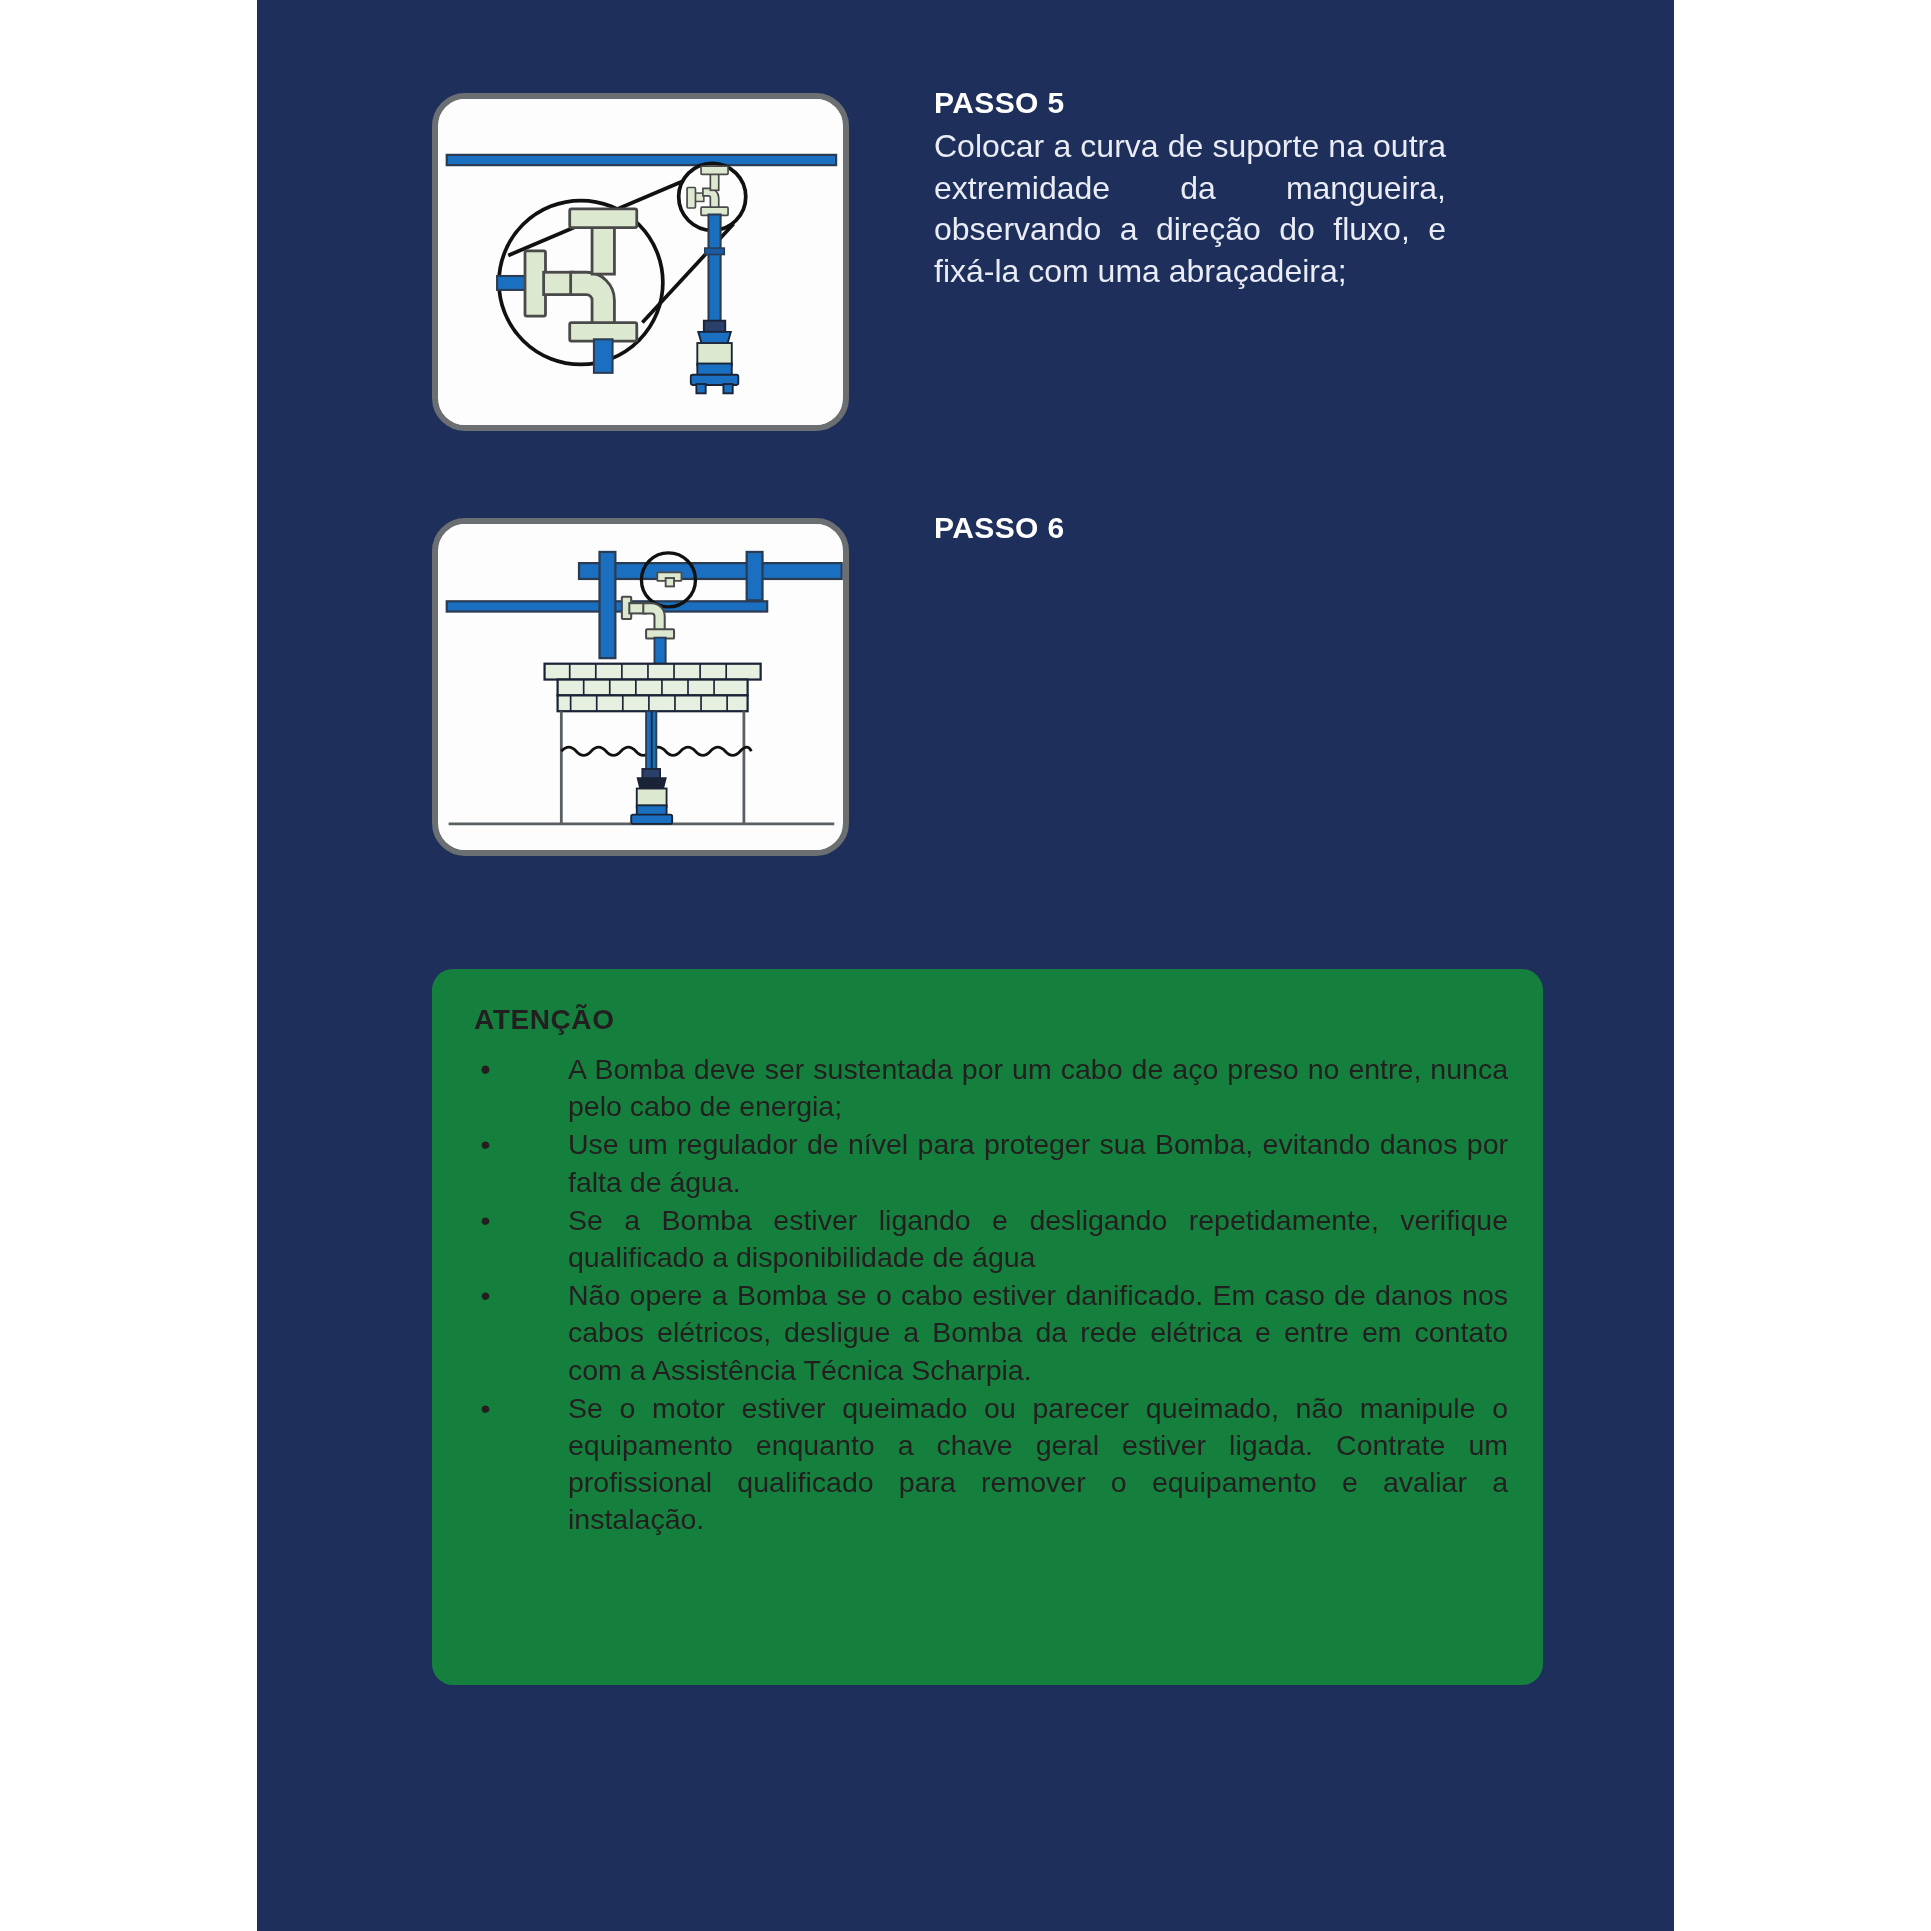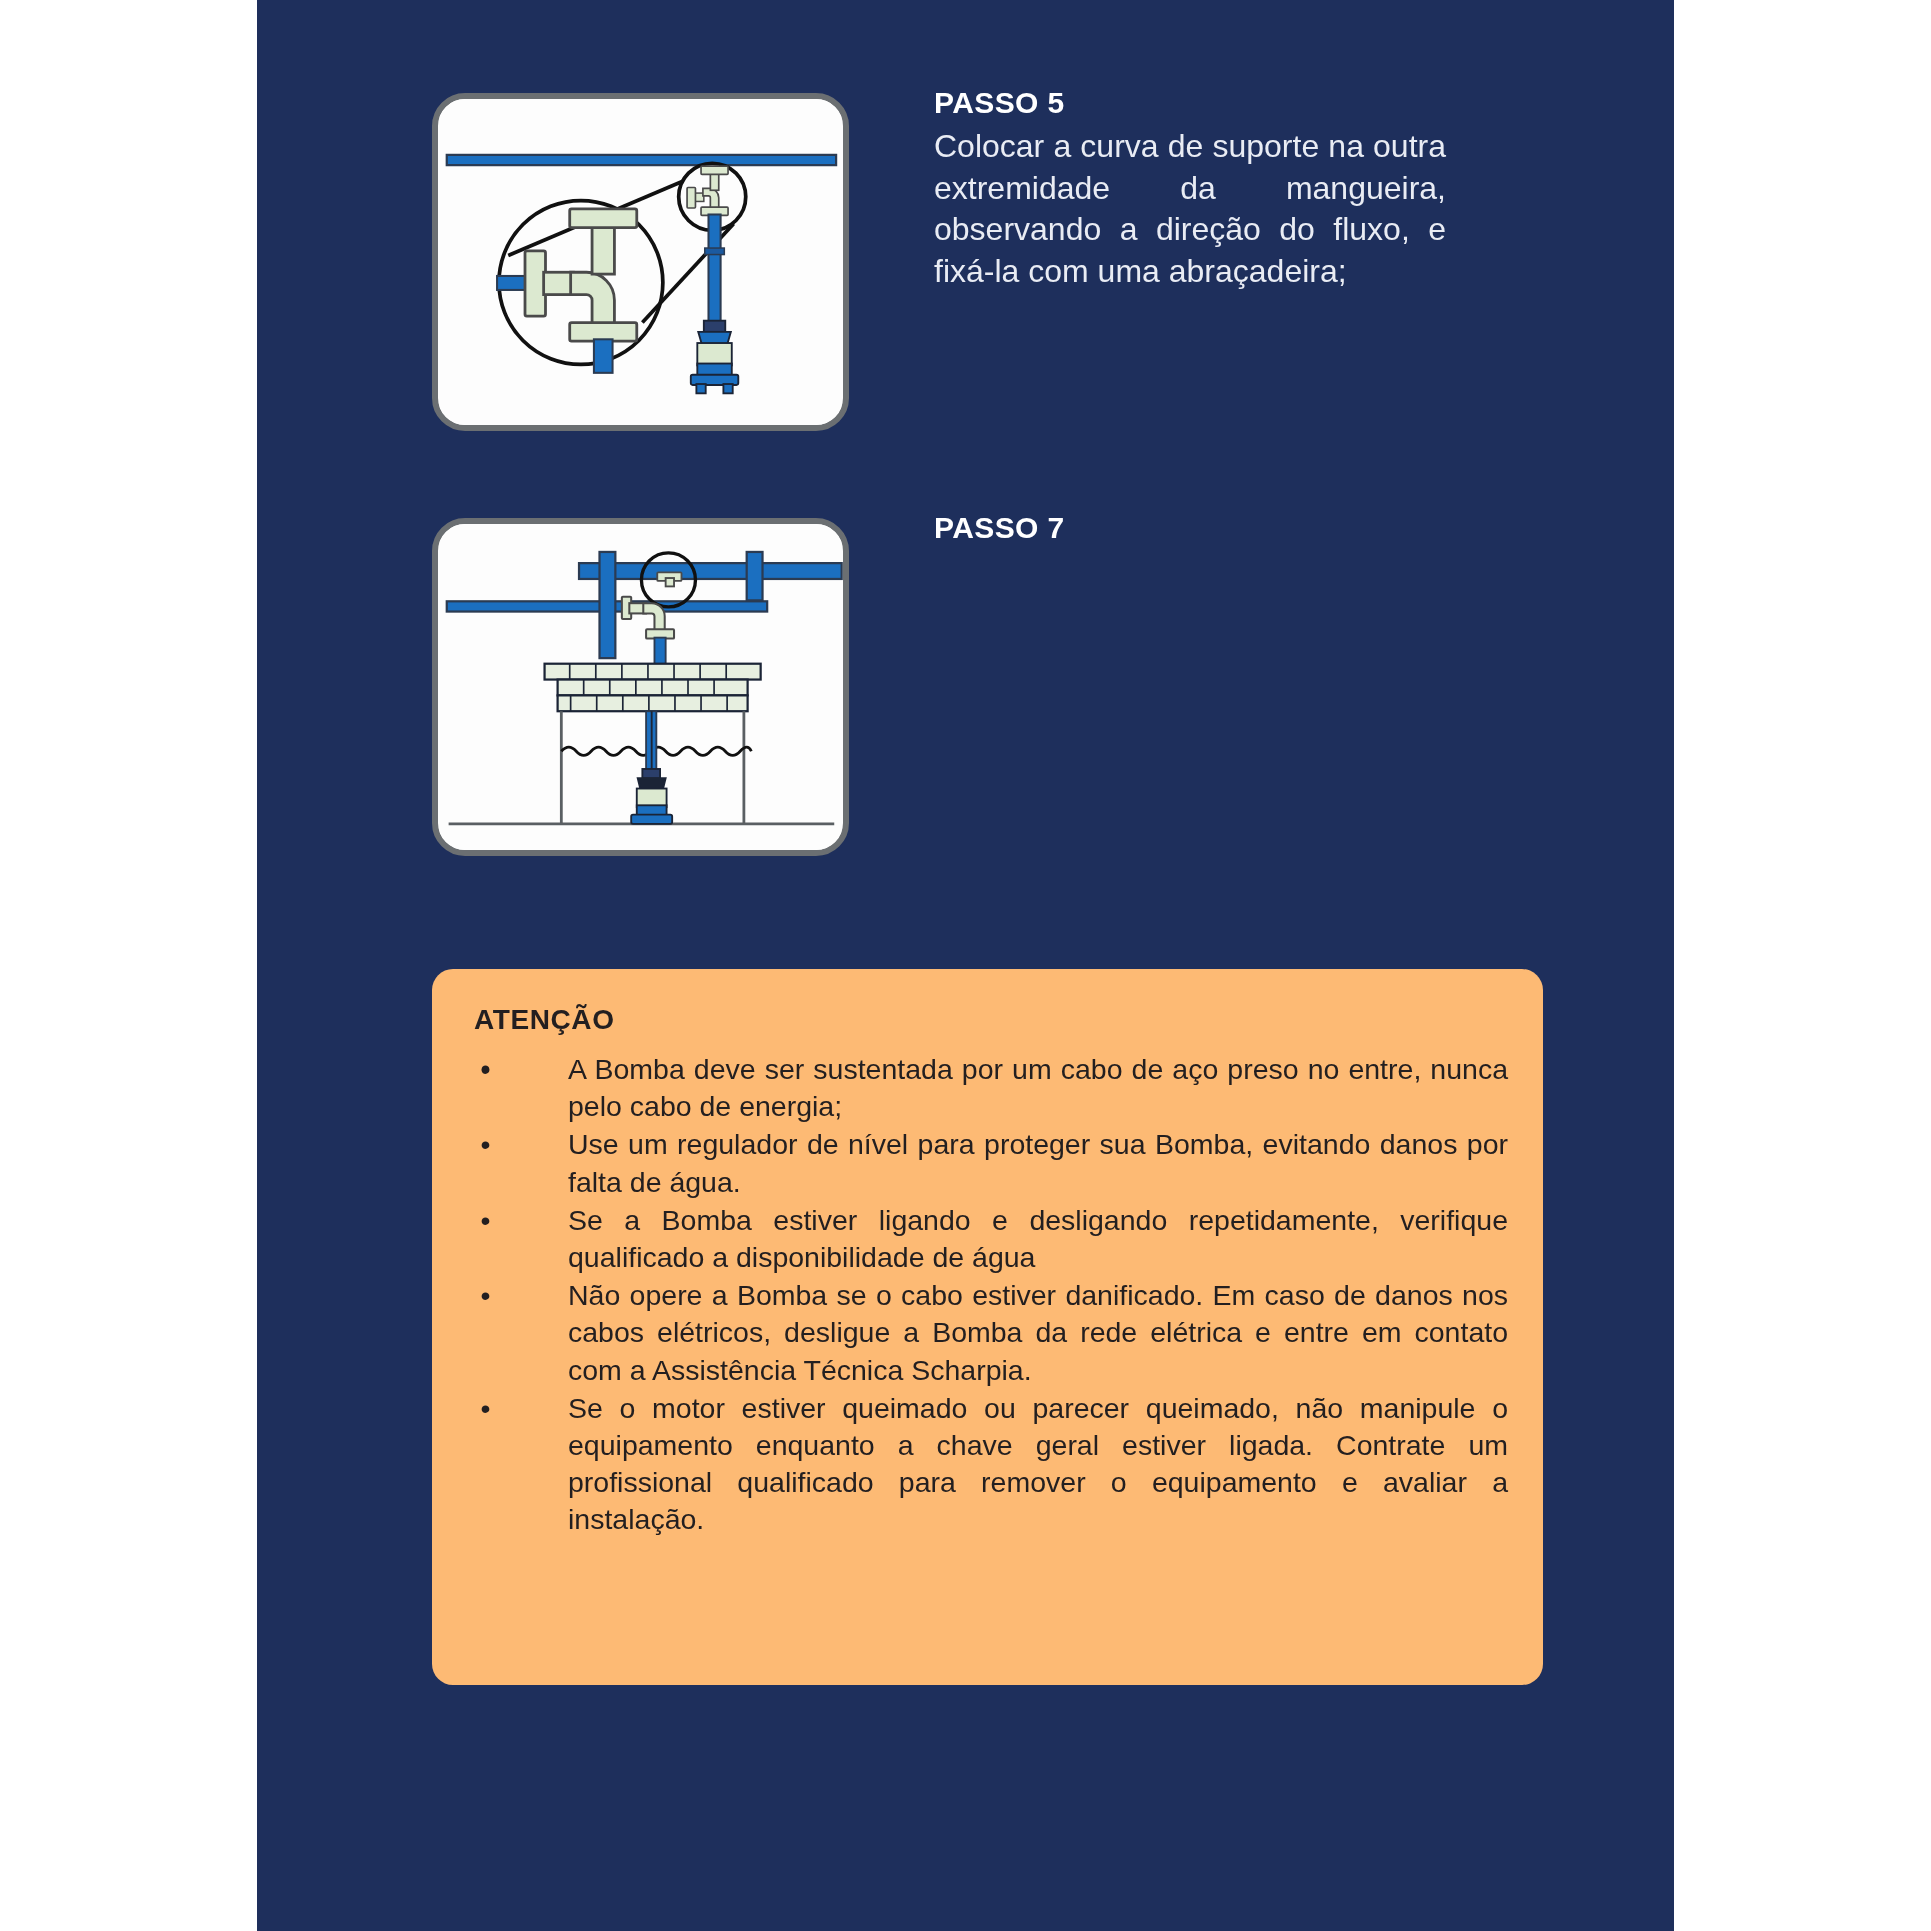--- a/index.html
+++ b/index.html
@@ -71,21 +71,21 @@
   }
   .step-body b { font-weight: bold; color: #ffffff; }
 
   
   #attention-box {
     position: absolute;
     left: 432px;
     top: 969px;
     width: 1111px;
     height: 716px;
-    background: #fdba74;
+    background: #15803d;
     border-radius: 21px;
     box-sizing: border-box;
   }
   #attention-title {
     position: absolute;
     left: 42px;
     top: 35px;
     font-size: 28px;
     font-weight: bold;
     color: #231f20;
@@ -248,21 +248,21 @@
 
         <rect x="218" y="263" width="19" height="10" fill="#2b3f6b" stroke="#1b2436" stroke-width="2"></rect>
         <path d="M 213 273 L 243 273 L 240 285 L 216 285 Z" fill="#1b2436" stroke="#1b2436" stroke-width="2"></path>
         <rect x="212" y="284" width="32" height="20" fill="#dce9d0" stroke="#1b2436" stroke-width="2"></rect>
         <rect x="212" y="302" width="32" height="12" fill="#1b6fc0" stroke="#1b2436" stroke-width="2"></rect>
         <rect x="206" y="312" width="44" height="10" rx="2" fill="#1b6fc0" stroke="#1b2436" stroke-width="2"></rect>
       </svg>
     </div>
 
     <div class="step-text" style="left:502px; top:-6.8px; width:512px;">
-      <div class="step-title">PASSO 7</div>
+      <div class="step-title">PASSO 6</div>
     </div>
   </div>
 
   <div id="attention-box">
     <div id="attention-title">ATENÇÃO</div>
     <ul id="attention-list">
       <li><span class="bullet">•</span></li>
       <li><span class="bullet">•</span><span>A Bomba deve ser sustentada por um cabo de aço preso no entre, nunca pelo cabo de energia;</span></li>
       <li><span class="bullet">•</span><span>Use um regulador de nível para proteger sua Bomba, evitando danos por falta de água.</span></li>
       <li><span class="bullet">•</span><span>Se a Bomba estiver ligando e desligando repetidamente, verifique qualificado a disponibilidade de água</span></li>

